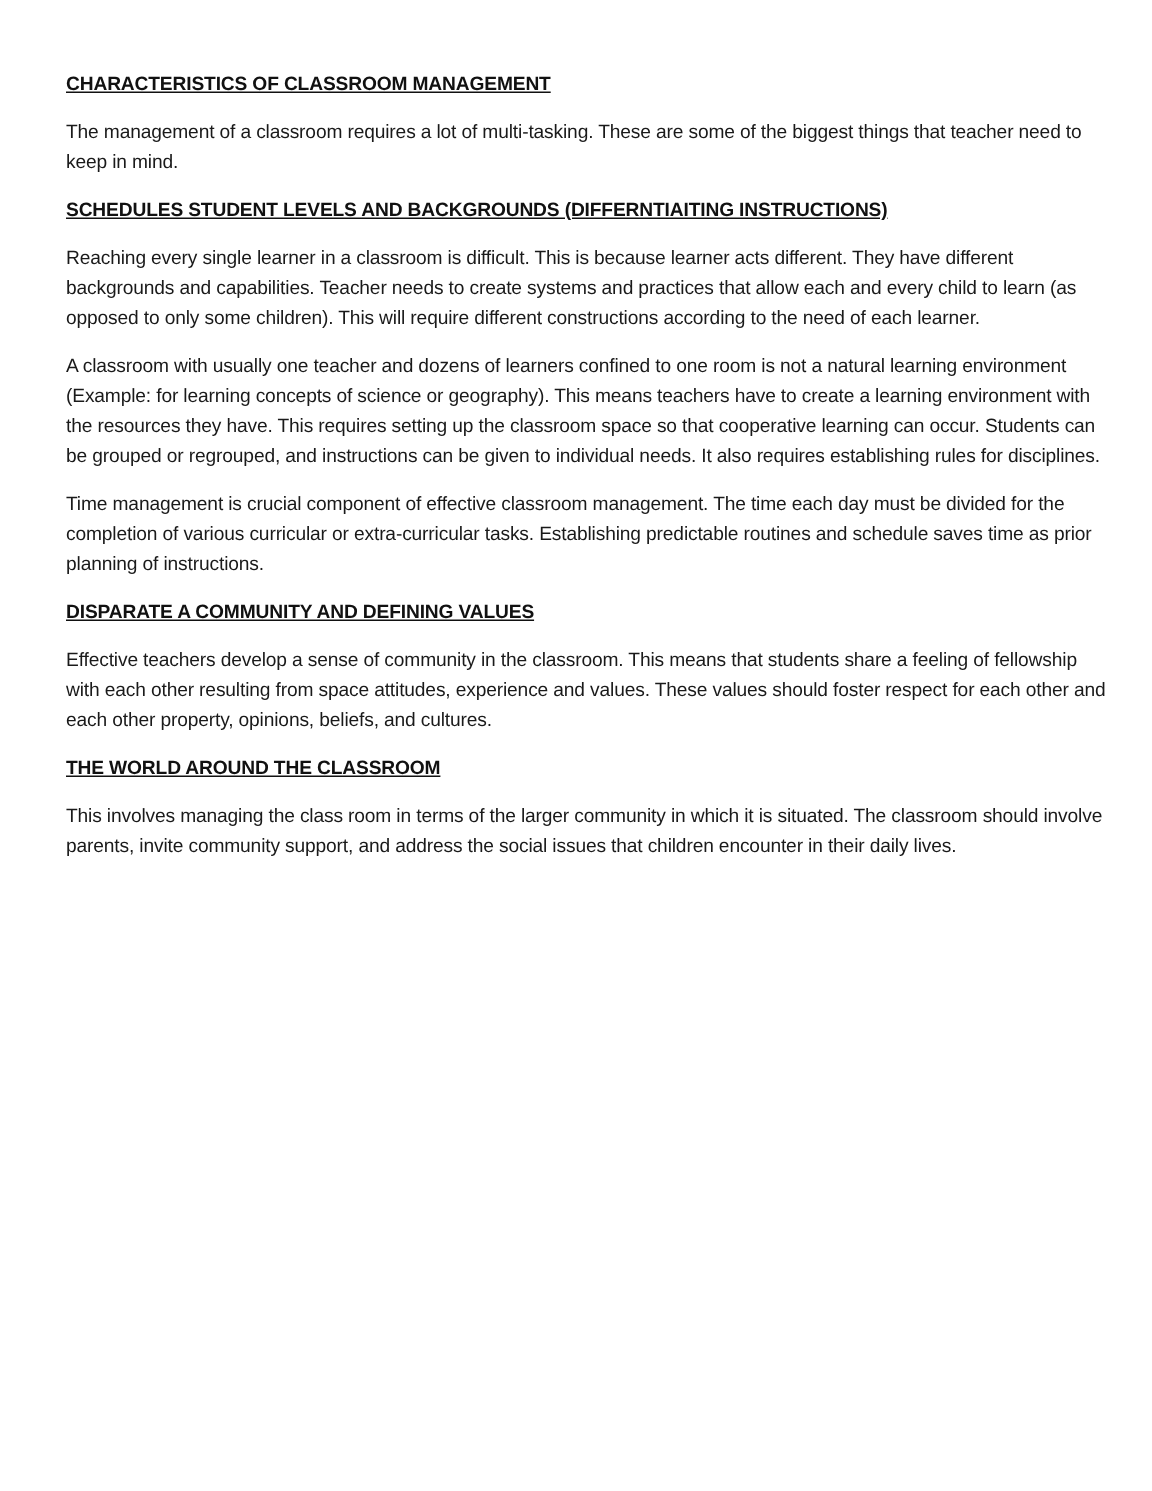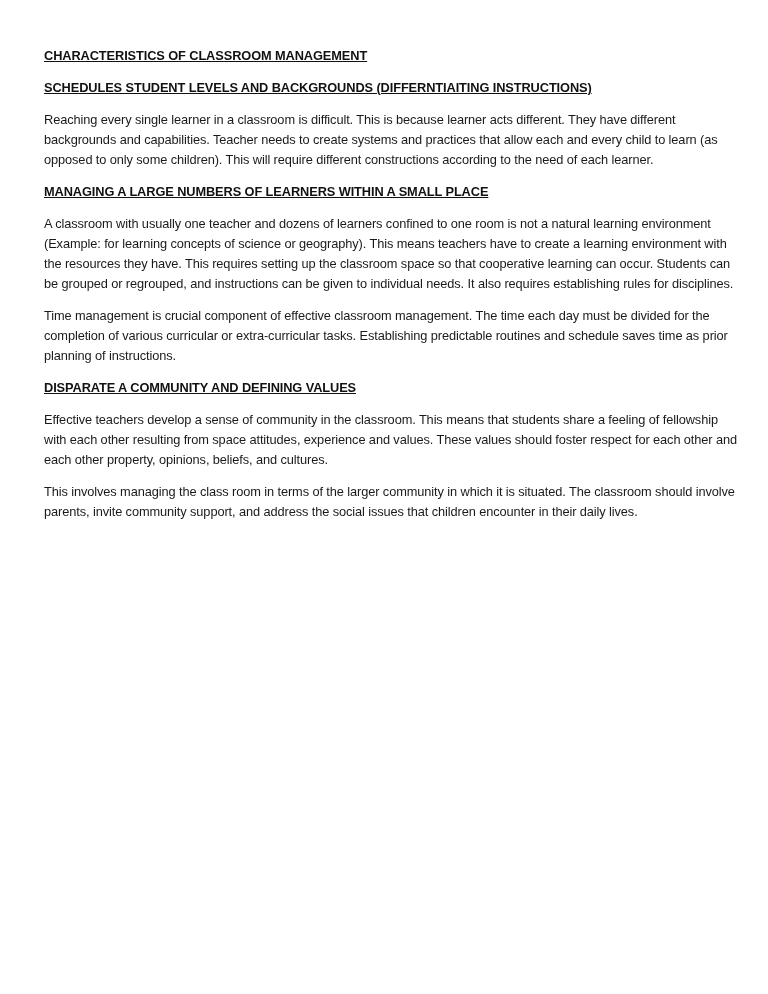--- a/index.html
+++ b/index.html
@@ -43,38 +43,39 @@
     line-height: 20px;
   }
 </style>
 </head>
 <body>
 
 <div class="page">
 
   <section class="doc-section">
     <h2 class="doc-heading">CHARACTERISTICS OF CLASSROOM MANAGEMENT</h2>
+    <p class="doc-paragraph">The management of a classroom requires a lot of multi-tasking. These are some of the biggest things that teacher need to keep in mind.</p>
   </section>
 
   <section class="doc-section">
     <h2 class="doc-heading">SCHEDULES STUDENT LEVELS AND BACKGROUNDS (DIFFERNTIAITING INSTRUCTIONS)</h2>
     <p class="doc-paragraph">Reaching every single learner in a classroom is difficult. This is because learner acts different. They have different backgrounds and capabilities. Teacher needs to create systems and practices that allow each and every child to learn (as opposed to only some children). This will require different constructions according to the need of each learner.</p>
   </section>
 
   <section class="doc-section">
-    <h2 class="doc-heading">MANAGING A LARGE NUMBERS OF LEARNERS WITHIN A SMALL PLACE</h2>
     <p class="doc-paragraph">A classroom with usually one teacher and dozens of learners confined to one room is not a natural learning environment (Example: for learning concepts of science or geography). This means teachers have to create a learning environment with the resources they have. This requires setting up the classroom space so that cooperative learning can occur. Students can be grouped or regrouped, and instructions can be given to individual needs. It also requires establishing rules for disciplines.</p>
   </section>
 
   <section class="doc-section">
     <p class="doc-paragraph">Time management is crucial component of effective classroom management. The time each day must be divided for the completion of various curricular or extra-curricular tasks. Establishing predictable routines and schedule saves time as prior planning of instructions.</p>
   </section>
 
   <section class="doc-section">
     <h2 class="doc-heading">DISPARATE A COMMUNITY AND DEFINING VALUES</h2>
     <p class="doc-paragraph">Effective teachers develop a sense of community in the classroom. This means that students share a feeling of fellowship with each other resulting from space attitudes, experience and values. These values should foster respect for each other and each other property, opinions, beliefs, and cultures.</p>
   </section>
 
   <section class="doc-section">
+    <h2 class="doc-heading">THE WORLD AROUND THE CLASSROOM</h2>
     <p class="doc-paragraph">This involves managing the class room in terms of the larger community in which it is situated. The classroom should involve parents, invite community support, and address the social issues that children encounter in their daily lives.</p>
   </section>
 
 </div>
 
 </body></html>

